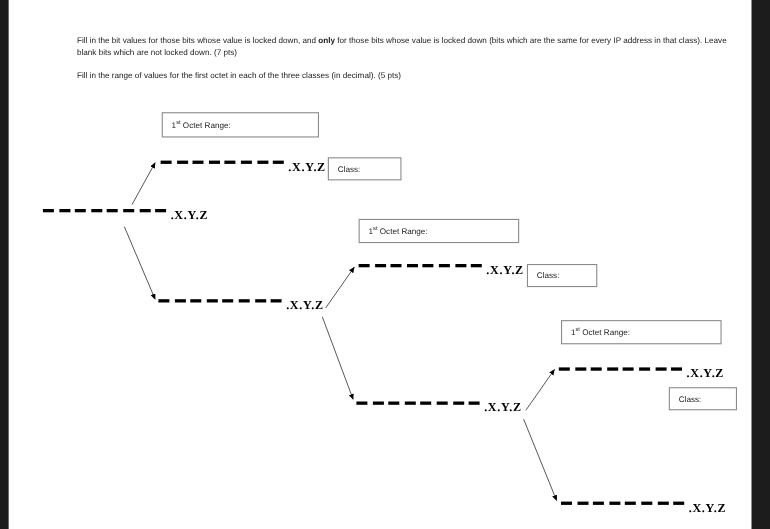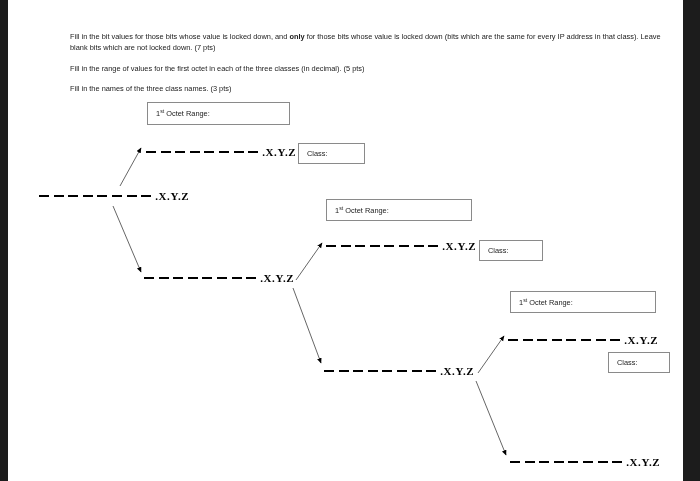--- a/index.html
+++ b/index.html
@@ -27,21 +27,21 @@
   .instructions p{margin:6px 0 9px 0;}
   .instructions b{font-weight:bold;}
 
   
   .diagram{position:absolute;left:0;top:0;width:675px;height:481px;}
   .svg-layer{position:absolute;left:0;top:0;width:675px;height:481px;}
 
   
   .node{
     position:absolute;
-    display:flex;align-items:center;
+    display:flex;align-items:flex-start;
     white-space:nowrap;
   }
   .bits{display:flex;align-items:center;}
   .bit{
     width:10px;height:2.6px;background:#000;
     margin-right:4.6px;
   }
   .bit:last-child{margin-right:0;}
   .octet-tail{
     font-family:"Liberation Serif", serif;
@@ -71,23 +71,20 @@
 <div class="scan-band right"></div>
 
 <div class="page">
 
   <div class="instructions">
     <p>
       <span>Fill in the bit values for those bits whose value is locked down, and </span><b>only</b><span> for those bits whose value is locked down (bits which are the same for every IP address in that class). Leave blank bits which are not locked down. (7 pts)</span>
     </p>
     <p>
       <span>Fill in the range of values for the first octet in each of the three classes (in decimal). (5 pts)</span>
-    </p>
-    <p>
-      <span>Fill in the names of the three class names. (3 pts)</span>
     </p>
   </div>
 
   <div class="diagram">
 
     <svg class="svg-layer" viewBox="0 0 675 481">
       <defs>
         <marker id="ah" markerWidth="7" markerHeight="7" refX="5.4" refY="2.6" orient="auto" markerUnits="strokeWidth">
           <path d="M0,0 L6,2.6 L0,5.2 z" fill="#000"></path>
         </marker>

